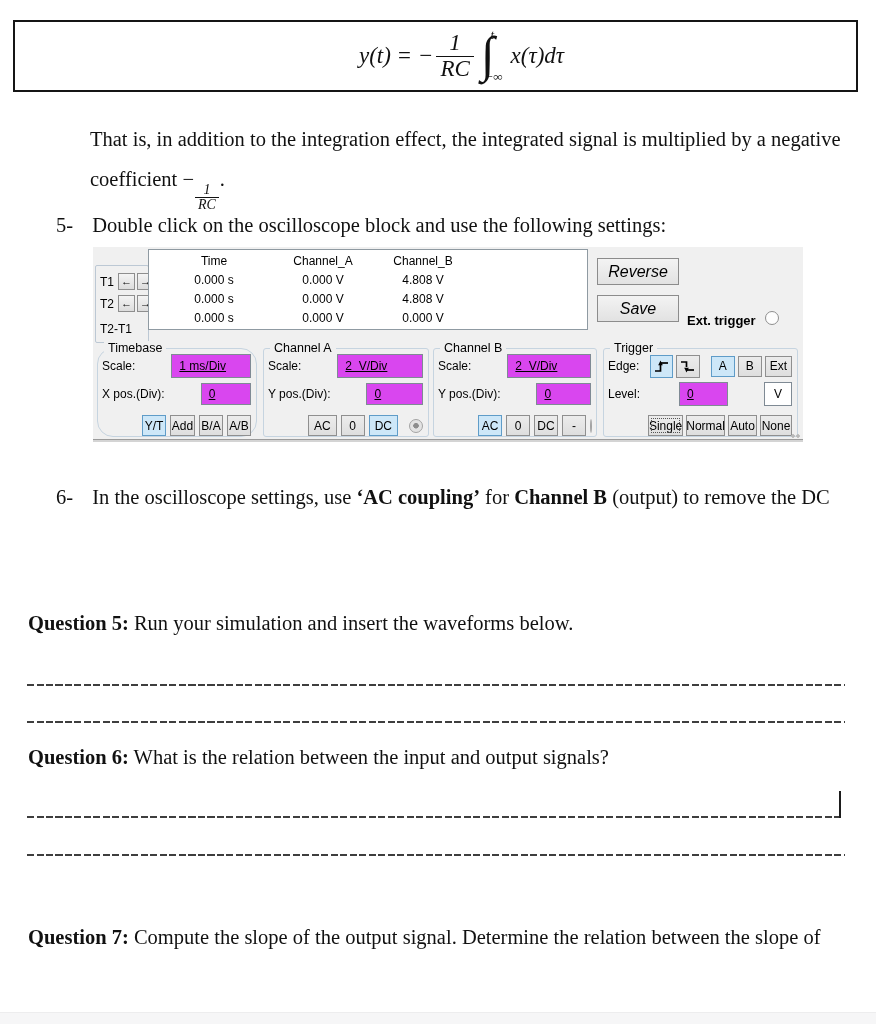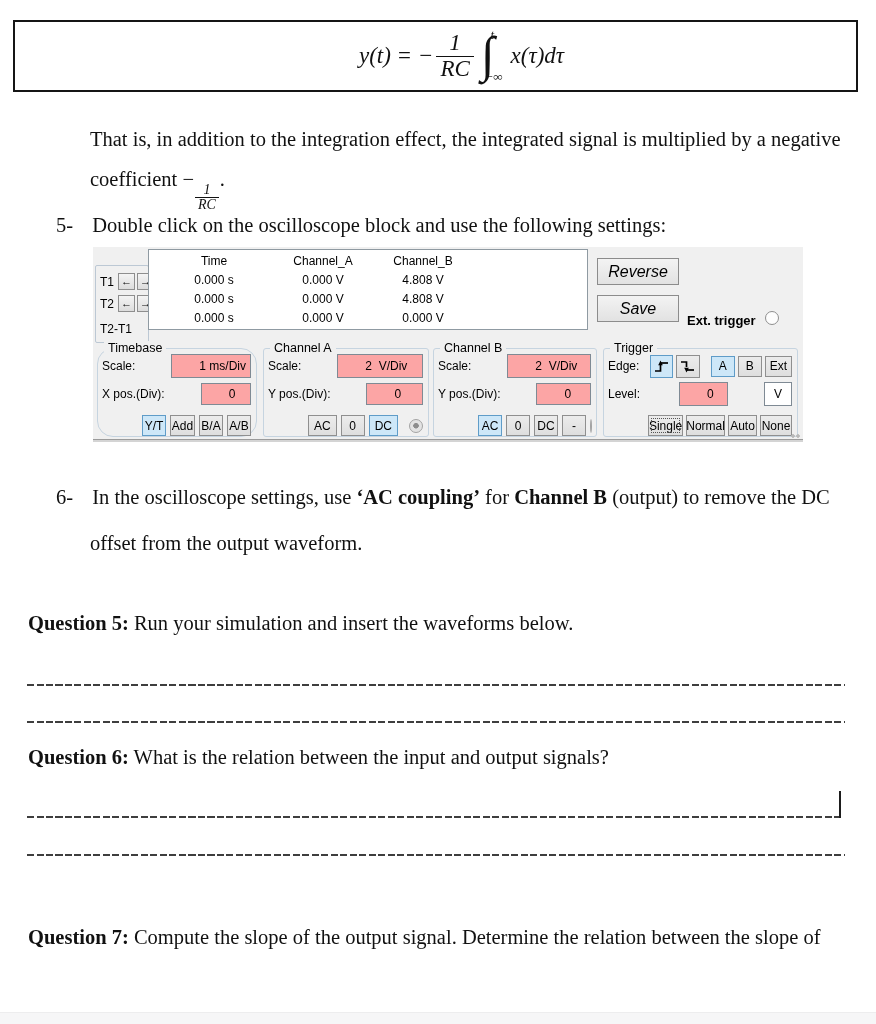--- a/index.html
+++ b/index.html
@@ -49,22 +49,22 @@
   .radio{width:14px;height:14px;border-radius:50%;border:1px solid #8f8f8f;background:#fdfdfd;box-sizing:border-box;}
   .radio.ext{position:absolute;left:672px;top:64px;}
   .radio.dot{border:1px solid #a3a3a3;background:radial-gradient(circle at 50% 48%,#8d8d8d 0 2.5px,#e3e3e3 3px);}
   .group{position:absolute;top:101px;height:87px;border:1px solid #c6d4e0;border-radius:3px;}
   .gtitle{position:absolute;top:-8px;left:6px;background:#f0f0f0;padding:0 4px;font-size:12.5px;}
   .grow{position:absolute;left:4px;right:5px;display:flex;align-items:center;gap:32px;}
   .grow.r1{top:4px;height:26px;}
   .grow.r2{top:33px;height:24px;}
   .grow.r3{top:61px;height:31px;gap:4px;margin-left:40px;}
   .glabel{white-space:pre;margin-right:4px;}
-  .field{flex:1;height:24px;background:#fca5a5;border:1px solid #7f8a94;display:flex;
-         align-items:center;padding-left:27px;white-space:pre;box-sizing:border-box;}
+  .field{flex:1;height:24px;background:#d946ef;border:1px solid #7f8a94;display:flex;
+         align-items:center;padding-left:7px;white-space:pre;box-sizing:border-box;text-decoration:underline;}
   .field.small{height:22px;}
   .tbtn{height:21px;min-width:24px;padding:0 5px;display:flex;align-items:center;justify-content:center;
         background:linear-gradient(#ececec,#dedede);border:1px solid #8f8f8f;font-size:12px;box-sizing:border-box;}
   .tbtn.active{background:#cde7f8;border-color:#5f9cc8;}
   .tbtn.focused{outline:1px dotted #555;outline-offset:-4px;}
   .edge-btn{width:26px;height:23px;display:flex;align-items:center;justify-content:center;
             background:linear-gradient(#ececec,#dedede);border:1px solid #8f8f8f;box-sizing:border-box;}
   .edge-btn.active{background:#cde7f8;border-color:#5f9cc8;}
   .unitbox{width:28px;height:24px;background:#fff;border:1px solid #7f8a94;display:flex;
            align-items:center;justify-content:center;box-sizing:border-box;margin-left:4px;}
@@ -249,21 +249,20 @@
       </div>
     </div>
 
     <div class="grip"></div>
   </div>
 
   <div class="doc-line" style="left:56px;top:486px;">
     <span>6-</span>
     <span style="margin-left:14px;">In the oscilloscope settings, use </span><span class="bold">‘AC coupling’</span><span> for </span><span class="bold">Channel B</span><span> (output) to remove the DC</span>
   </div>
-  <div class="doc-line" style="left:90px;top:532px;">offset from the output waveform.</div>
 
   <div class="doc-line" style="left:28px;top:612px;">
     <span class="bold">Question 5:</span><span> Run your simulation and insert the waveforms below.</span>
   </div>
 
   <div class="dashline" style="left:27px;top:684px;width:818px;"></div>
   <div class="dashline" style="left:27px;top:721px;width:818px;"></div>
 
   <div class="doc-line" style="left:28px;top:746px;">
     <span class="bold">Question 6:</span><span> What is the relation between the input and output signals?</span>

